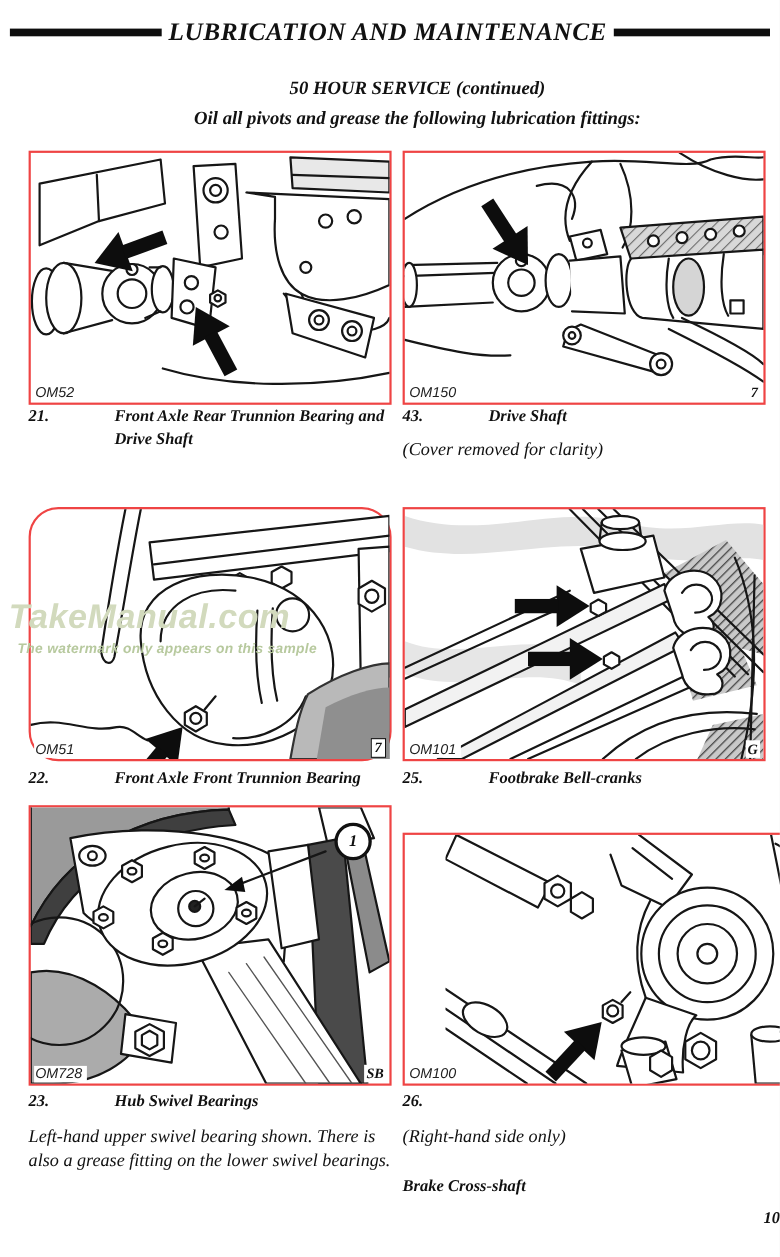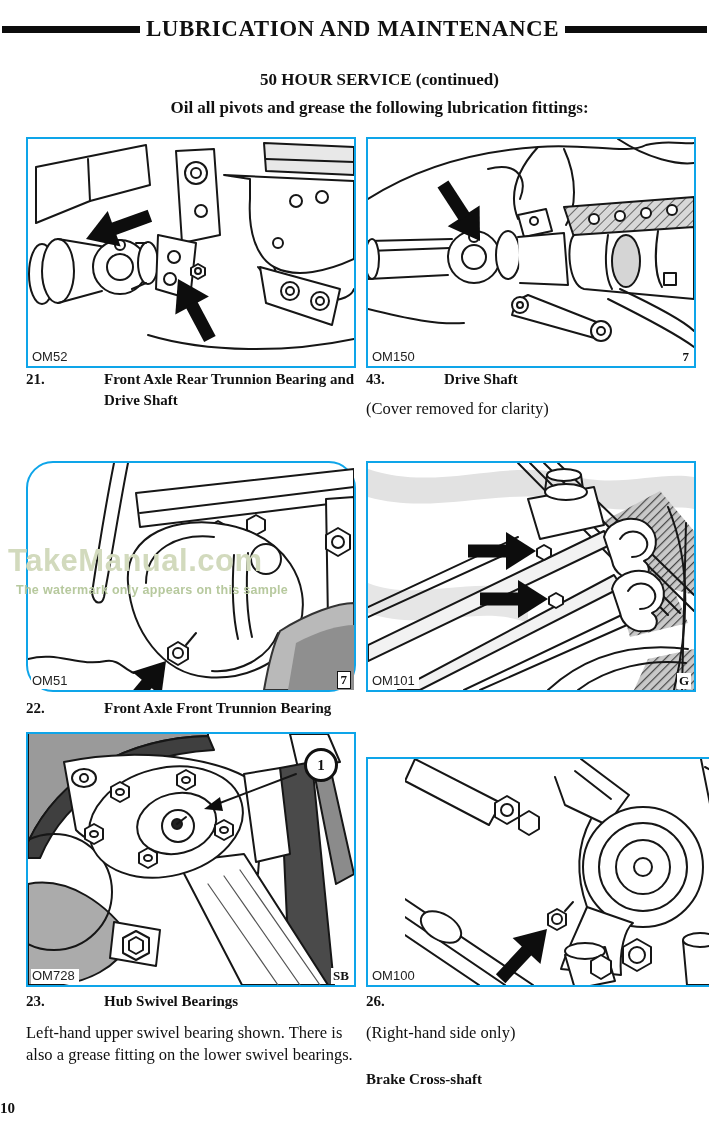--- a/index.html
+++ b/index.html
@@ -1,49 +1,49 @@
 <!DOCTYPE html>
 <html><head>
 <meta charset="utf-8">
 <style>
   html,body{margin:0;padding:0;background:#e9e9e9;}
   .page{position:relative;width:709px;height:1143px;background:#ffffff;
-        font-family:"Liberation Serif",serif;color:#111;overflow:hidden;margin:0 auto;}
+        font-family:"Liberation Serif",serif;color:#111;overflow:hidden;margin:0 auto;font-style:italic;}
   
   .hdr{position:absolute;left:22px;top:14px;width:665px;height:30px;
        display:flex;align-items:center;justify-content:center;}
   .hdr .bar{height:7px;background:#0d0d0d;flex:0 0 auto;}
   .hdr .bar.l{width:138px;}
   .hdr .bar.r{width:142px;}
   .hdr .ttl{font-size:23px;font-weight:bold;letter-spacing:.5px;margin:0 6px;white-space:nowrap;}
   .subhead{position:absolute;left:0;width:709px;text-align:center;font-weight:bold;font-size:17px;margin-left:25px;}
   .sh1{top:70px;}
   .sh2{top:98px;}
   
-  .fig{position:absolute;border:2px solid #0ea5e9;background:#fff;}
+  .fig{position:absolute;border:2px solid #ef4444;background:#fff;}
   .fig svg{display:block;width:100%;height:100%;}
   .figcode{position:absolute;left:3px;bottom:1px;background:#fff;padding:0 4px 0 1px;
            font-family:"Liberation Sans",sans-serif;font-size:13px;color:#222;line-height:1.15;}
   .cmark{position:absolute;right:3px;bottom:1px;background:#fff;padding:0 2px;
          font-weight:bold;font-size:13px;line-height:1.2;}
   .cmark.boxed{border:1px solid #111;padding:0 3px;}
   .callout{position:absolute;width:28px;height:28px;border:3px solid #111;border-radius:50%;
            background:#fff;display:flex;align-items:center;justify-content:center;
            font-weight:bold;font-size:15px;}
   
   .cap{position:absolute;display:flex;font-weight:bold;font-size:15px;line-height:1.38;width:334px;gap:48px;}
   .cap .num{flex:0 0 30px;}
   .cap .ct{flex:1;}
   .note{position:absolute;font-size:16.5px;line-height:1.32;width:336px;}
   
   .wm{position:absolute;left:8px;top:543px;z-index:6;pointer-events:none;
       font-family:"Liberation Sans",sans-serif;}
   .wm .big{font-size:31px;font-weight:bold;color:#d2dabd;letter-spacing:.5px;}
   .wm .small{font-size:12.5px;font-weight:bold;color:#b7c99e;margin-top:4px;margin-left:8px;letter-spacing:.3px;}
-  .pageno{position:absolute;left:0;top:1100px;width:709px;text-align:left;
+  .pageno{position:absolute;left:0;top:1100px;width:709px;text-align:right;
           font-weight:bold;font-size:15px;}
   svg path,svg line,svg circle,svg ellipse,svg polygon,svg polyline{vector-effect:none;}
 </style>
 </head>
 <body>
 
 <div class="page">
 
   <div class="hdr">
     <div class="bar l"></div>
@@ -237,20 +237,24 @@
           <rect x="28" y="-6.5" width="40" height="13"></rect>
       </g>
     </svg>
     <span class="figcode">OM101</span>
     <span class="cmark">G</span>
   </div>
 
   <div class="cap" style="left:26px;top:698px;">
     <span class="num">22.</span>
     <span class="ct">Front Axle Front Trunnion Bearing</span>
+  </div>
+  <div class="cap" style="left:366px;top:698px;">
+    <span class="num">25.</span>
+    <span class="ct">Footbrake Bell-cranks</span>
   </div>
 
   <div class="fig" style="left:26px;top:732px;width:326px;height:251px;">
     <svg viewBox="0 0 326 251" preserveAspectRatio="none">
       <g stroke="#161616" stroke-width="2" fill="none" stroke-linejoin="round" stroke-linecap="round">
         <path d="M0,108 C30,44 96,4 180,2 L180,-8 L0,-8 Z" fill="#9a9a9a"></path>
         <path d="M0,108 C30,44 96,4 180,2 L186,16 C104,20 38,62 12,124 L0,124 Z" fill="#3f3f3f"></path>
         <path d="M36,28 C120,10 220,28 236,60 L230,140 C180,120 80,130 48,96 Z" fill="#fff"></path>
         <polygon points="262,0 300,0 312,28 270,34" fill="#fff"></polygon>
         <polygon points="252,34 284,28 306,251 262,251" fill="#4a4a4a"></polygon>

